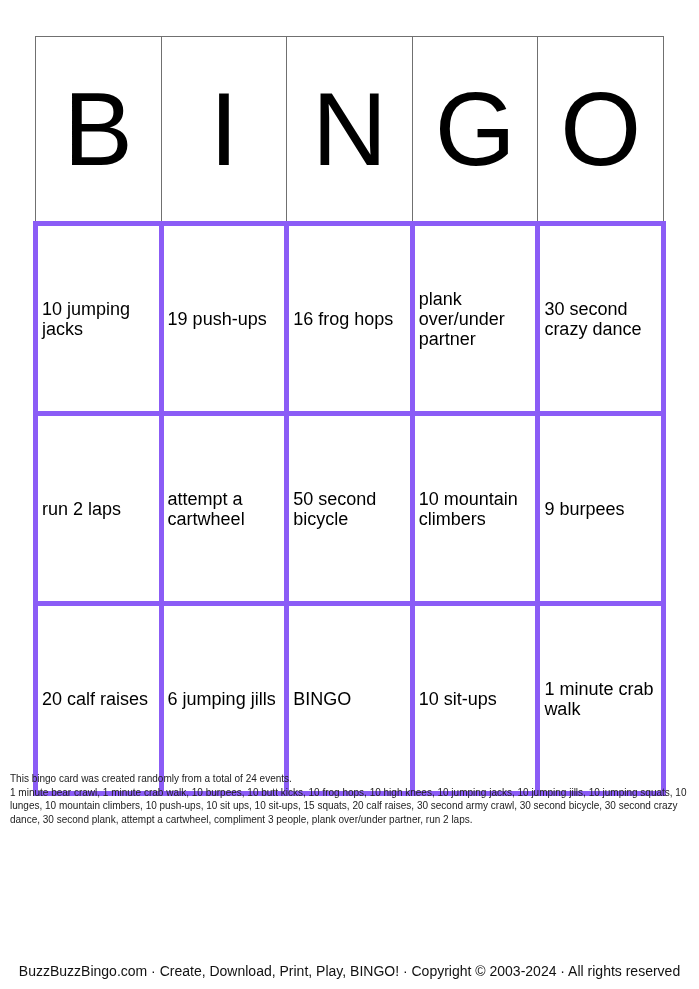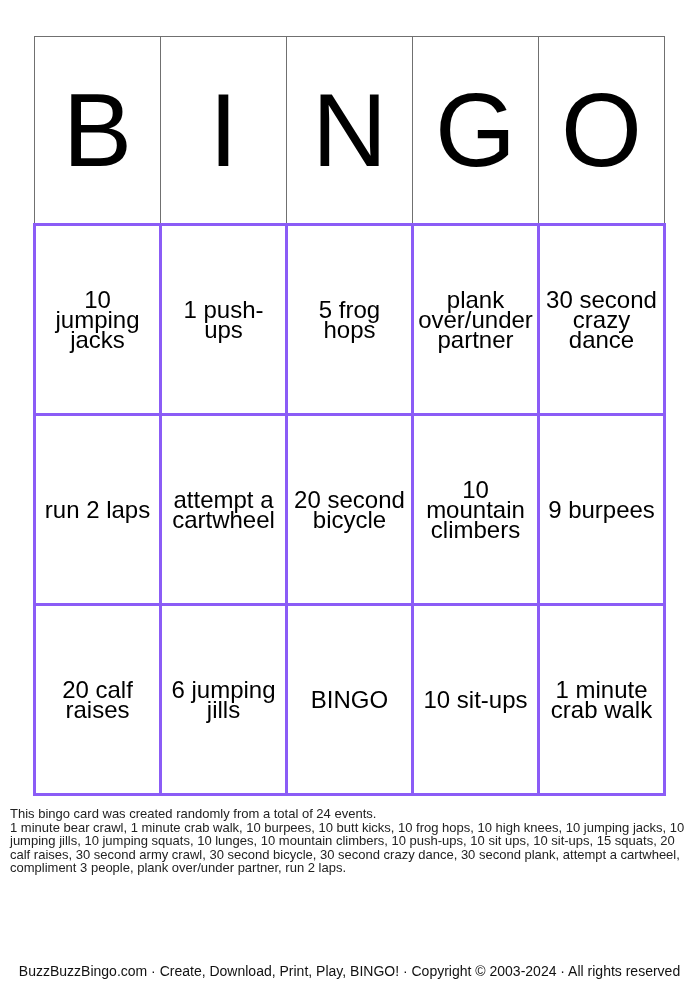--- a/index.html
+++ b/index.html
@@ -6,63 +6,63 @@
     body {
       width: 699px; height: 989px; position: relative; overflow: hidden;
       font-family: "Liberation Sans", sans-serif; color: #000;
     }
     .card {
       position: absolute; left: 33px; top: 36px;
       width: 633px; height: 760px;
       border-collapse: collapse; table-layout: fixed;
     }
     .card td {
-      border: 3px solid #8b5cf6;
-      text-align: center; vertical-align: middle;
+      border: 5px solid #8b5cf6;
+      text-align: left; vertical-align: middle;
       padding: 0 4px; width: 126px; height: 126px;
-      font-size: 24px; line-height: 20px;
+      font-size: 18px; line-height: 20px;
     }
     .card th {
       border: 1px solid #707070;
       text-align: center; vertical-align: middle;
       height: 126px; font-weight: normal;
       font-size: 104px; line-height: 104px; padding: 0;
     }
     .notes {
-      position: absolute; left: 10px; top: 807px; width: 680px;
-      font-size: 13px; line-height: 13.5px; color: #222;
+      position: absolute; left: 10px; top: 772px; width: 680px;
+      font-size: 10px; line-height: 13.5px; color: #222;
     }
     .footer {
       position: absolute; left: 0; top: 963px; width: 699px;
       text-align: center; font-size: 14px; color: #111;
     }
   </style>
 </head>
 <body>
 
 <table class="card">
   <tbody>
       <tr>
     <th>B</th>
     <th>I</th>
     <th>N</th>
     <th>G</th>
     <th>O</th>
   </tr>
   <tr>
     <td>10 jumping jacks</td>
-    <td>1 push-ups</td>
-    <td>5 frog hops</td>
+    <td>19 push-ups</td>
+    <td>16 frog hops</td>
     <td>plank over/under partner</td>
     <td>30 second crazy dance</td>
   </tr>
   <tr>
     <td>run 2 laps</td>
     <td>attempt a cartwheel</td>
-    <td>20 second bicycle</td>
+    <td>50 second bicycle</td>
     <td>10 mountain climbers</td>
     <td>9 burpees</td>
   </tr>
   <tr>
     <td>20 calf raises</td>
     <td>6 jumping jills</td>
     <td>BINGO</td>
     <td>10 sit-ups</td>
     <td>1 minute crab walk</td>
   </tr>

